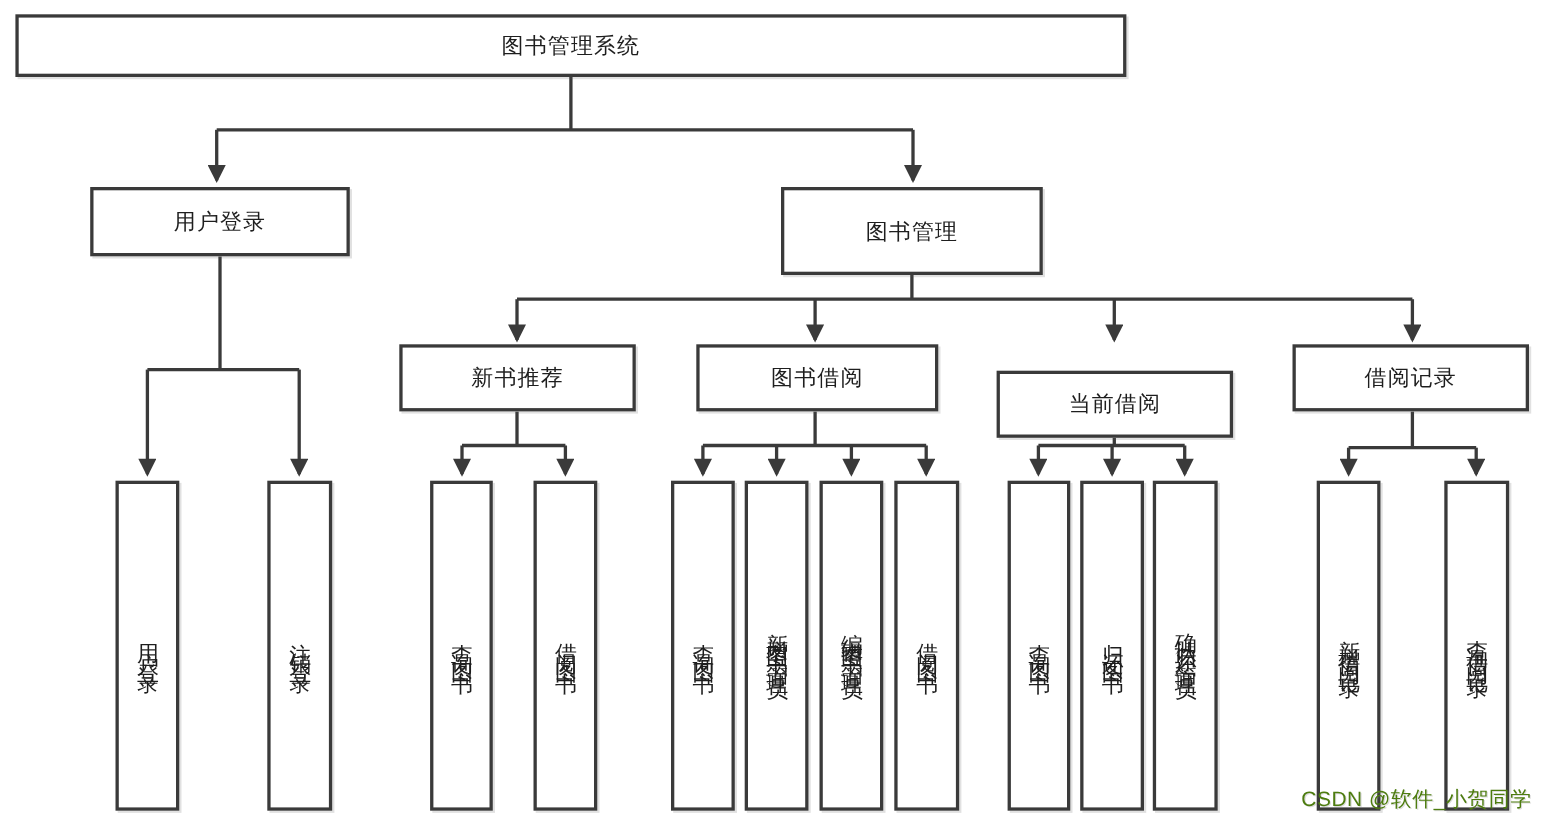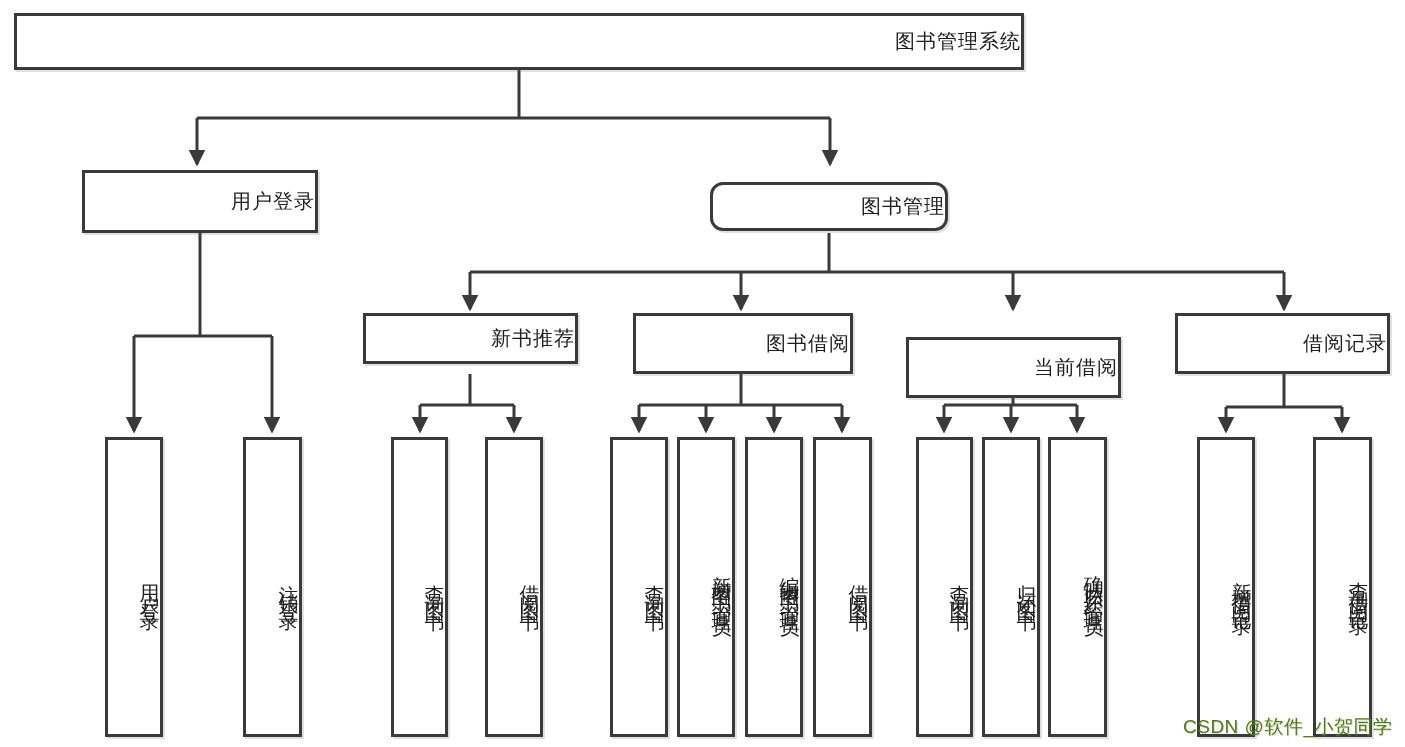--- a/index.html
+++ b/index.html
@@ -5,21 +5,21 @@
   html,body{margin:0;padding:0;background:#ffffff;}
   body{
     width:1405px;height:747px;position:relative;overflow:hidden;
     font-family:"Liberation Sans","DejaVu Sans",sans-serif;
     color:#1e1e1e;
   }
   #wires{position:absolute;left:0;top:0;z-index:0;}
   .box{
     position:absolute;box-sizing:border-box;background:#ffffff;
     border:3px solid #3a3a3a;z-index:1;
-    display:flex;align-items:center;justify-content:flex-end;
+    display:flex;align-items:center;justify-content:center;
     box-shadow:2px 2px 0 rgba(90,90,90,0.18);
   }
   .hlabel{font-size:20px;letter-spacing:1px;white-space:nowrap;}
   .leaf .vlabel{
     writing-mode:vertical-rl;text-orientation:mixed;
     font-size:20px;letter-spacing:9px;line-height:1;
     white-space:nowrap;
   }
   .watermark{
     position:absolute;left:1183px;top:714px;z-index:2;
@@ -80,25 +80,25 @@
   </g>
 </svg>
 
 <div class="box" style="left:14px;top:13px;width:1010px;height:57px;">
   <span class="hlabel">图书管理系统</span>
 </div>
 
 <div class="box" style="left:82px;top:170px;width:236px;height:63px;">
   <span class="hlabel">用户登录</span>
 </div>
-<div class="box" style="left:710px;top:182px;width:238px;height:49px;border-radius:13px;">
+<div class="box" style="left:710px;top:170px;width:238px;height:80px;">
   <span class="hlabel">图书管理</span>
 </div>
 
-<div class="box" style="left:363px;top:313px;width:215px;height:51px;">
+<div class="box" style="left:363px;top:313px;width:215px;height:61px;">
   <span class="hlabel">新书推荐</span>
 </div>
 <div class="box" style="left:633px;top:313px;width:220px;height:61px;">
   <span class="hlabel">图书借阅</span>
 </div>
 <div class="box" style="left:906px;top:313px;width:215px;height:61px;margin-top:24px;">
   <span class="hlabel">当前借阅</span>
 </div>
 <div class="box" style="left:1175px;top:313px;width:215px;height:61px;">
   <span class="hlabel">借阅记录</span>

